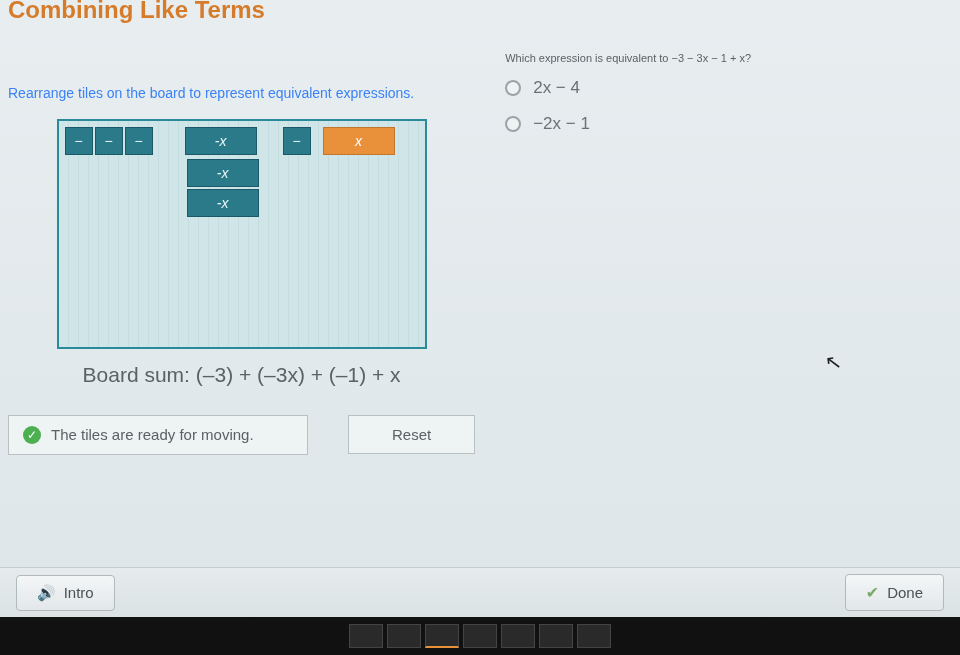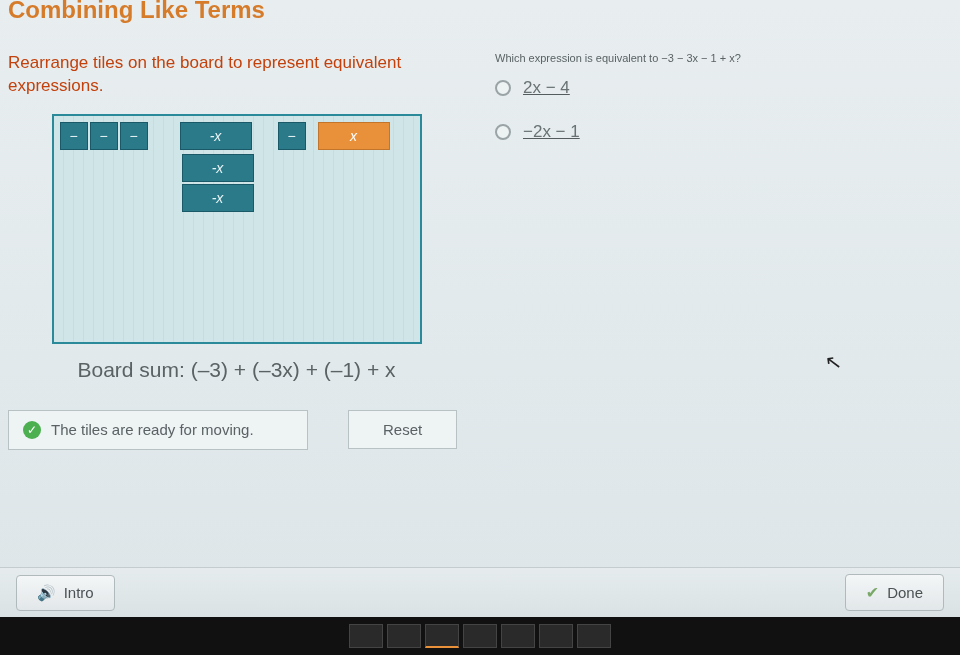--- a/index.html
+++ b/index.html
@@ -17,24 +17,25 @@
       font-size: 24px;
       font-weight: bold;
       color: #d67b2a;
       padding: 0 0 10px 0;
       margin-top: -4px;
     }
     .columns { display: flex; gap: 30px; margin-top: 18px; }
     .left-col { flex: 1; }
     .right-col { flex: 1; }
     .instructions {
-      font-size: 17px;
-      color: #c2410c;
+      font-size: 14px;
+      color: #3b82f6;
       line-height: 1.35;
       margin-bottom: 16px;
+      margin-top: 32px;
     }
     .board-wrap { display: flex; justify-content: center; }
     .board {
       width: 370px;
       height: 230px;
       border: 2px solid #2a8a9a;
       background: repeating-linear-gradient(
         90deg,
         #cfe5e8,
         #cfe5e8 9px,
@@ -100,31 +101,31 @@
       width: 18px; height: 18px;
       border-radius: 50%;
       background: #4caf50;
       display: inline-flex;
       align-items: center; justify-content: center;
       color: #fff; font-size: 12px;
     }
     .reset-btn {
       border: 1px solid #b8c2c4;
       background: #eef3f4;
-      padding: 10px 34px;
+      padding: 10px 43px;
       font-size: 15px;
       color: #5a6264;
       cursor: pointer;
     }
     .question {
       font-size: 11px;
       color: #5a6264;
       margin-bottom: 14px;
     }
-    .options { display: flex; flex-direction: column; gap: 24px; margin-top: 6px; text-decoration: underline; }
+    .options { display: flex; flex-direction: column; gap: 16px; margin-top: 6px; }
     .option { display: flex; align-items: center; gap: 12px; font-size: 17px; color: #6a7274; }
     .radio {
       width: 16px; height: 16px; border-radius: 50%;
       border: 2px solid #9aa4a6; background: #edf2f3;
       display: inline-block; cursor: pointer;
     }
     .footer {
       position: absolute;
       bottom: 38px; left: 0; right: 0;
       border-top: 1px solid #c4cccf;

